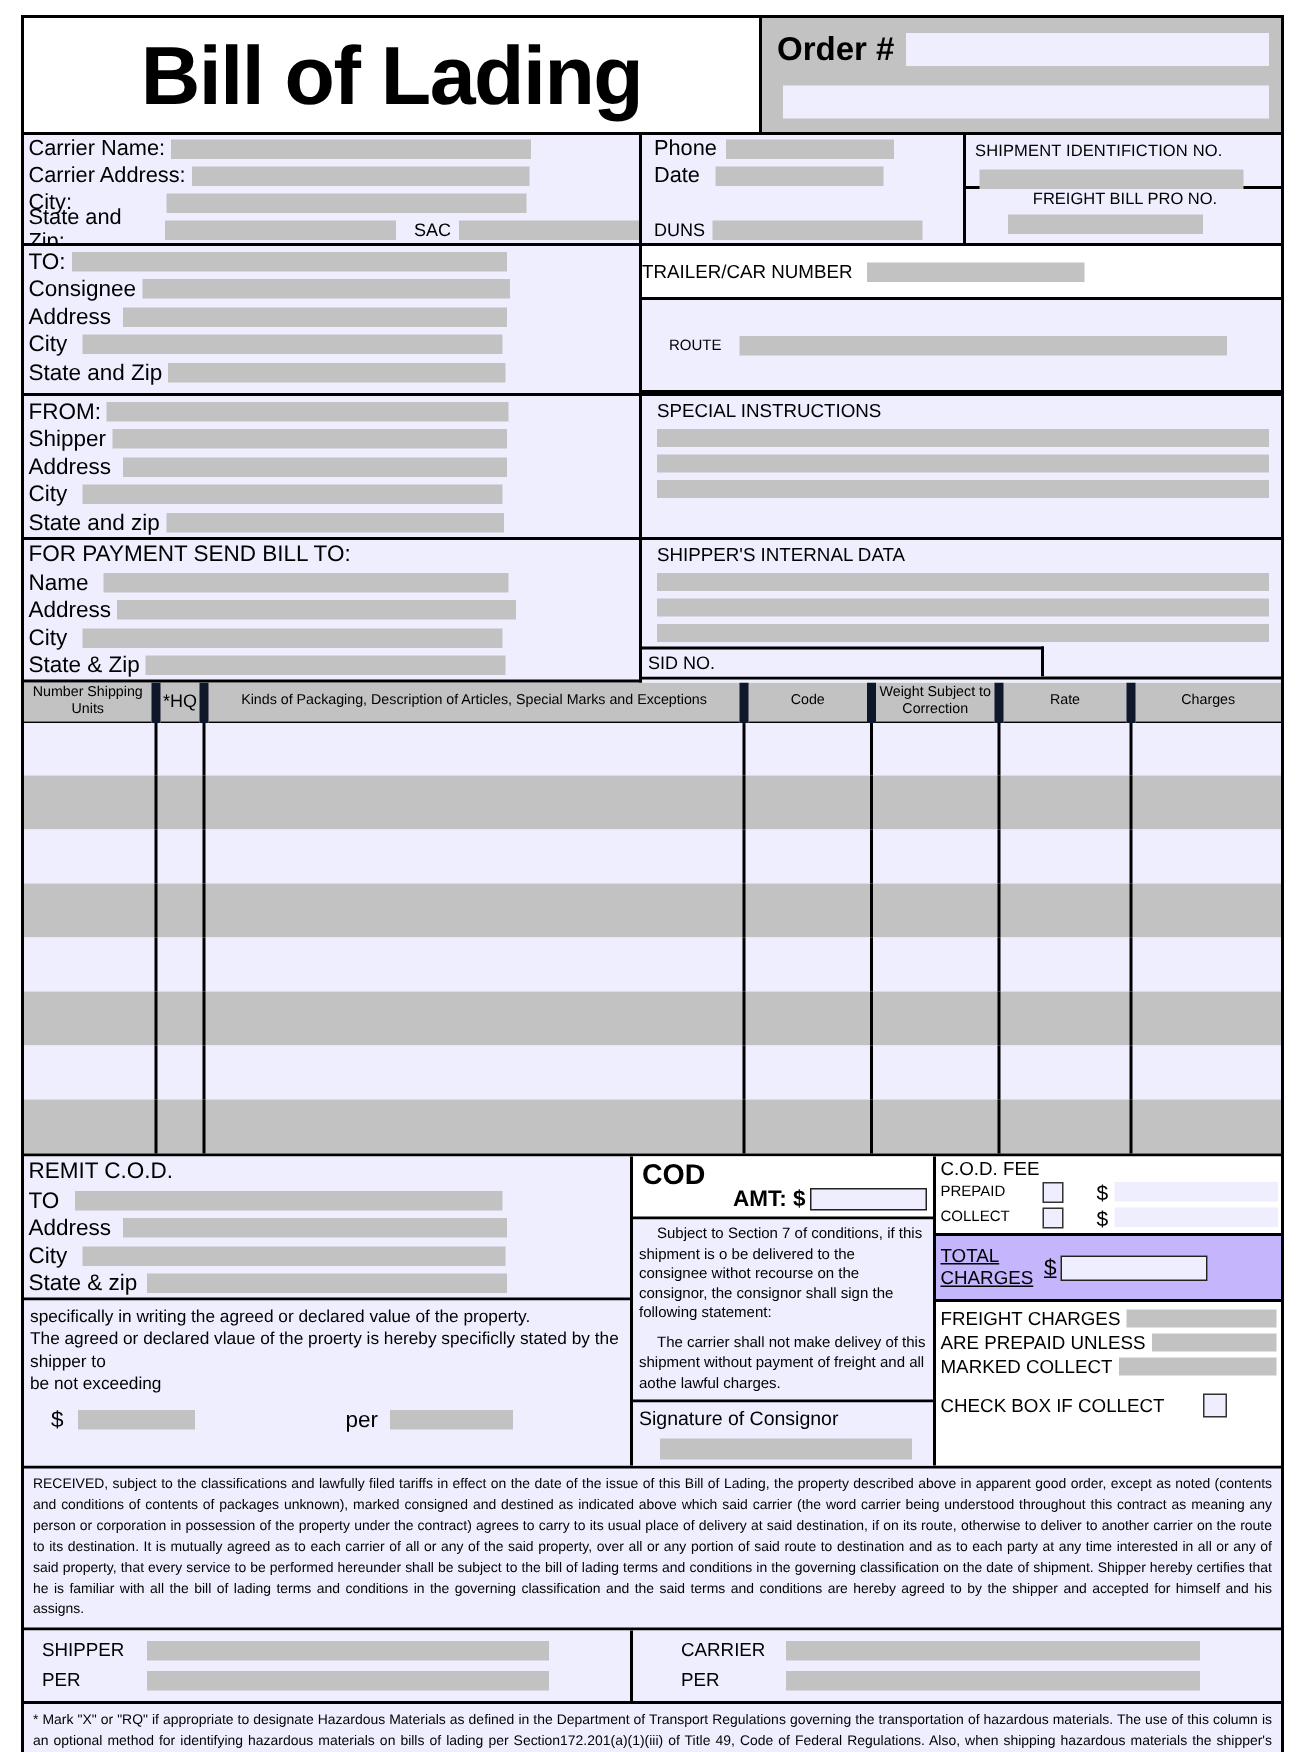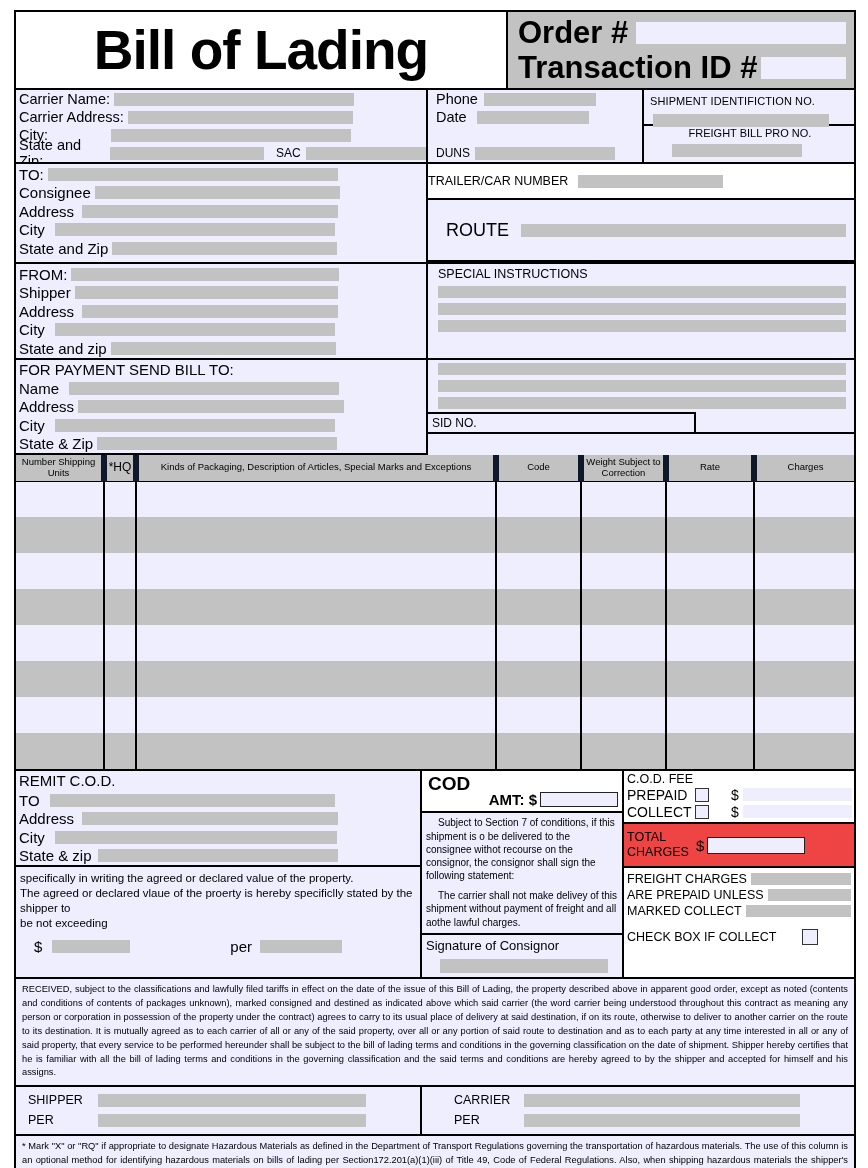--- a/index.html
+++ b/index.html
@@ -26,21 +26,21 @@
   
   .titlebar { display: flex; border-bottom: 2px solid #000; height: 78px; }
   .titlebox {
     flex: 0 0 492px; border-right: 2px solid #000;
     display: flex; align-items: center; justify-content: center;
     background:#fff;
   }
   .titlebox h1 { font-size: 55px; font-weight: bold; letter-spacing: -1px; line-height: 1; }
   .orderbox { flex: 1; background: #c2c2c2; padding: 3px 8px 3px 10px; }
   .orderrow { display: flex; align-items: center; height: 35px; }
-  .orderrow .lbl { font-size: 31px; font-weight: bold; white-space: nowrap; }
+  .orderrow .lbl { font-size: 22px; font-weight: bold; white-space: nowrap; }
   .orderrow .inp { background: #eeeeff; height: 22px; flex: 1; margin-left: 8px; }
   .orderrow.r2 .inp { margin-left: 4px; }
 
   
   .carrier { display: flex; border-bottom: 2px solid #000; }
   .carrier-left { flex: 0 0 412px; background: #eeeeff; border-right: 2px solid #000; }
   .cr { display: flex; align-items: center; height: 18px; padding-left: 3px; }
   .cr .lbl { font-size: 14.5px; white-space: nowrap; }
   .cr .bar { margin-left: 4px; }
   .carrier-mid { flex: 0 0 216px; background: #eeeeff; border-right: 2px solid #000; position: relative; }
@@ -58,21 +58,21 @@
 
   
   .tosec { display: flex; border-bottom: 2px solid #000; }
   .to-left { flex: 0 0 412px; background: #eeeeff; border-right: 2px solid #000; padding-top: 1px; }
   .to-right { flex: 1; background: #ffffff; }
   .trailer { height: 36px; border-bottom: 2px solid #000; display: flex; align-items: center;
              background:#fff; }
   .trailer .cap { font-size: 12.5px; white-space: nowrap; }
   .routebox { background: #eeeeff; height: 62px; display: flex; align-items: center; padding-left: 18px;
               border-bottom: 2px solid #000; }
-  .routebox .cap { font-size: 18px; }
+  .routebox .cap { font-size: 10px; }
 
   .fromsec { display: flex; border-bottom: 2px solid #000; }
   .from-left { flex: 0 0 412px; background: #eeeeff; border-right: 2px solid #000; padding-top:1px; }
   .from-right { flex: 1; background: #eeeeff; padding: 3px 8px 4px 10px; }
   .si-cap { font-size: 12.5px; margin-bottom: 5px; }
   .si-bar { background: #c2c2c2; height: 12px; margin-bottom: 5px; }
 
   .paysec { display: flex; }
   .pay-left { flex: 0 0 412px; background: #eeeeff; border-right: 2px solid #000; border-bottom:2px solid #000; padding-top:1px;}
   .pay-right { flex: 1; background: #eeeeff; }
@@ -125,25 +125,25 @@
   .codtext p { margin-bottom: 7px; text-indent: 12px; }
   .codtext p:last-child { margin-bottom: 0; }
   .consign { padding: 3px 4px 4px 4px; background: #eeeeff; }
   .consign .cap { font-size: 13px; }
   .consign .bar { background: #c2c2c2; height: 14px; margin: 6px 10px 0 14px; }
 
   .cod-right { flex: 1; background: #ffffff; }
   .codfee { border-bottom: 2px solid #000; padding: 1px 2px 2px 3px; }
   .codfee .cap { font-size: 12.5px; }
   .feerow { display: flex; align-items: center; height: 17px; }
-  .feerow .fl { font-size: 14px; width: 68px; }
+  .feerow .fl { font-size: 10px; width: 68px; }
   .feerow .chk { width: 14px; height: 14px; border: 1px solid #333; background: #eeeeff; margin-right: 22px; }
   .feerow .ds { font-size: 14px; margin-right: 4px; }
   .feerow .fb { flex: 1; height: 13px; background: #eeeeff; }
-  .totalbox { border-bottom: 2px solid #000; display: flex; align-items: center; height: 44px; background:#ef4444;}
+  .totalbox { border-bottom: 2px solid #000; display: flex; align-items: center; height: 44px; background:#c4b5fd;text-decoration:underline;}
   .totalbox .tl { font-size: 12.5px; width: 72px; padding-left: 3px; line-height: 1.25; }
   .totalbox .ds { font-size: 15px; margin-right: 3px; }
   .totalbox .tbox { width: 98px; height: 17px; border: 1px solid #222; background: #eeeeff; }
   .fcharges { padding: 3px 3px 3px 3px; background:#fff; }
   .fcrow { display: flex; align-items: center; height: 16px; }
   .fcrow .fl { font-size: 12.5px; white-space: nowrap; }
   .fcrow .fb { background: #c2c2c2; height: 12px; flex: 1; margin-left: 4px; }
   .cbrow { display: flex; align-items: center; height: 24px; margin-top: 6px; }
   .cbrow .fl { font-size: 12.5px; }
   .cbrow .chk { width: 16px; height: 16px; border: 1px solid #333; background: #eeeeff; margin-left: 26px; }
@@ -171,21 +171,20 @@
   <div class="titlebar">
     <div class="titlebox">
       <h1>Bill of Lading</h1>
     </div>
     <div class="orderbox">
       <div class="orderrow">
         <span class="lbl">Order #</span>
         <span class="inp"></span>
       </div>
       <div class="orderrow r2">
-        <span class="lbl">Transaction ID #</span>
         <span class="inp"></span>
       </div>
     </div>
   </div>
 
   <div class="carrier">
     <div class="carrier-left">
       <div class="cr">
         <span class="lbl">Carrier Name:</span>
         <span class="fill bar" style="width:240px"></span>
@@ -314,20 +313,21 @@
         <span class="fill bar" style="width:280px;margin-left:10px"></span>
       </div>
       <div class="bigrow">
         <span class="lbl">State &amp; Zip</span>
         <span class="fill bar" style="width:240px"></span>
       </div>
     </div>
     <div class="pay-right">
       <div class="sid-wrap">
         <div class="sid-inner">
+          <div class="si-cap">SHIPPER'S INTERNAL DATA</div>
           <div class="si-bar"></div>
           <div class="si-bar"></div>
           <div class="si-bar" style="margin-bottom:0"></div>
         </div>
         <div class="sidno">
           <span class="cap">SID NO.</span>
         </div>
       </div>
     </div>
   </div>

